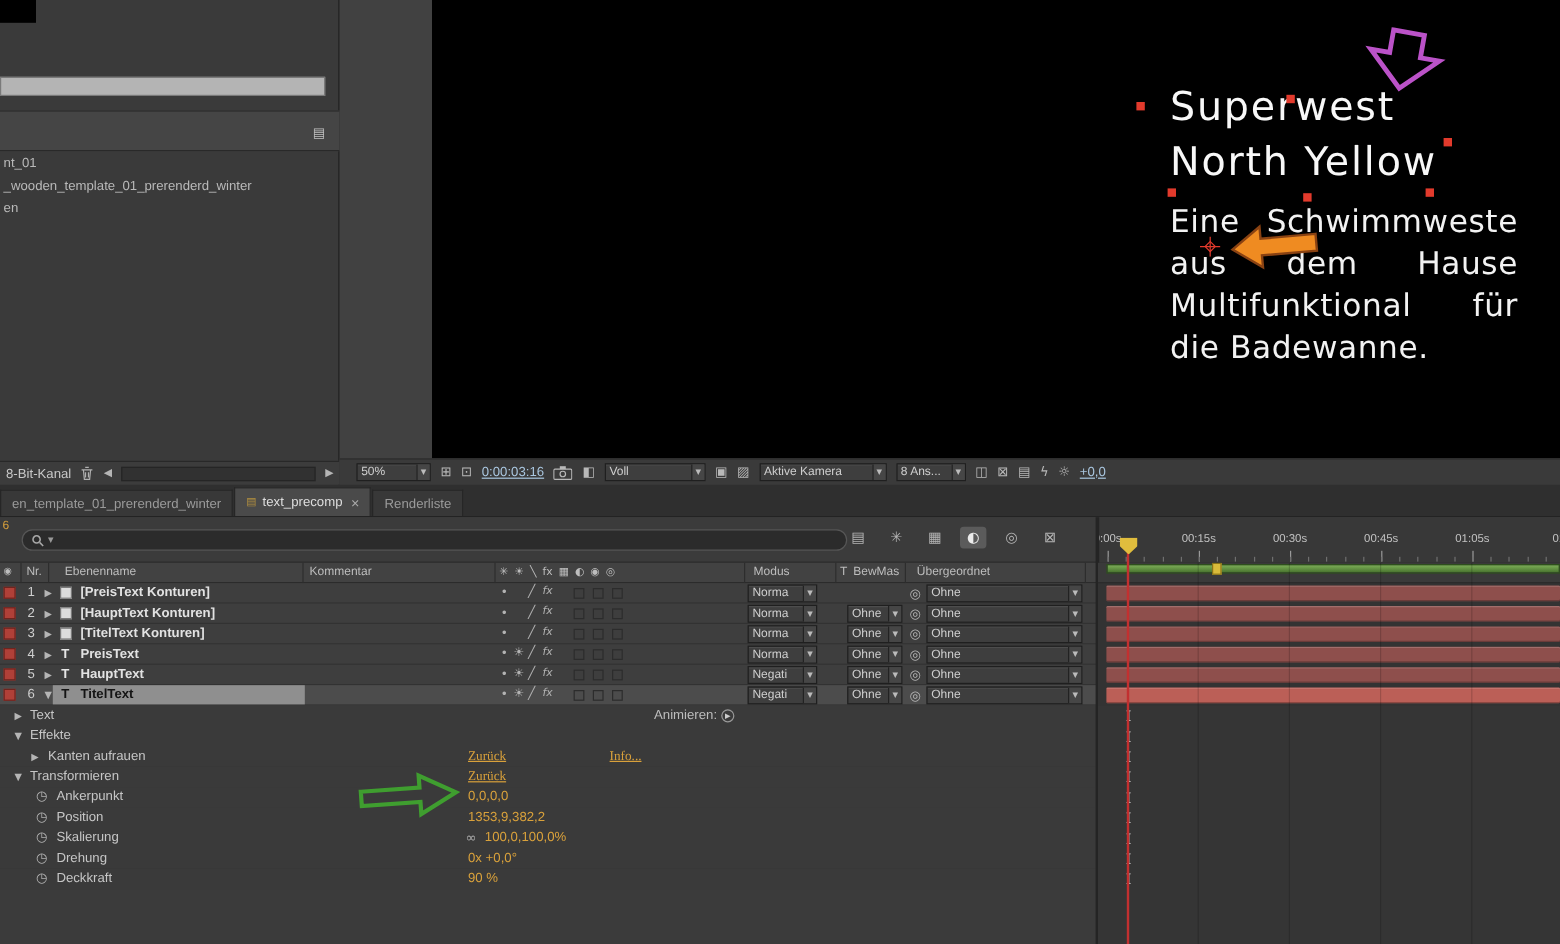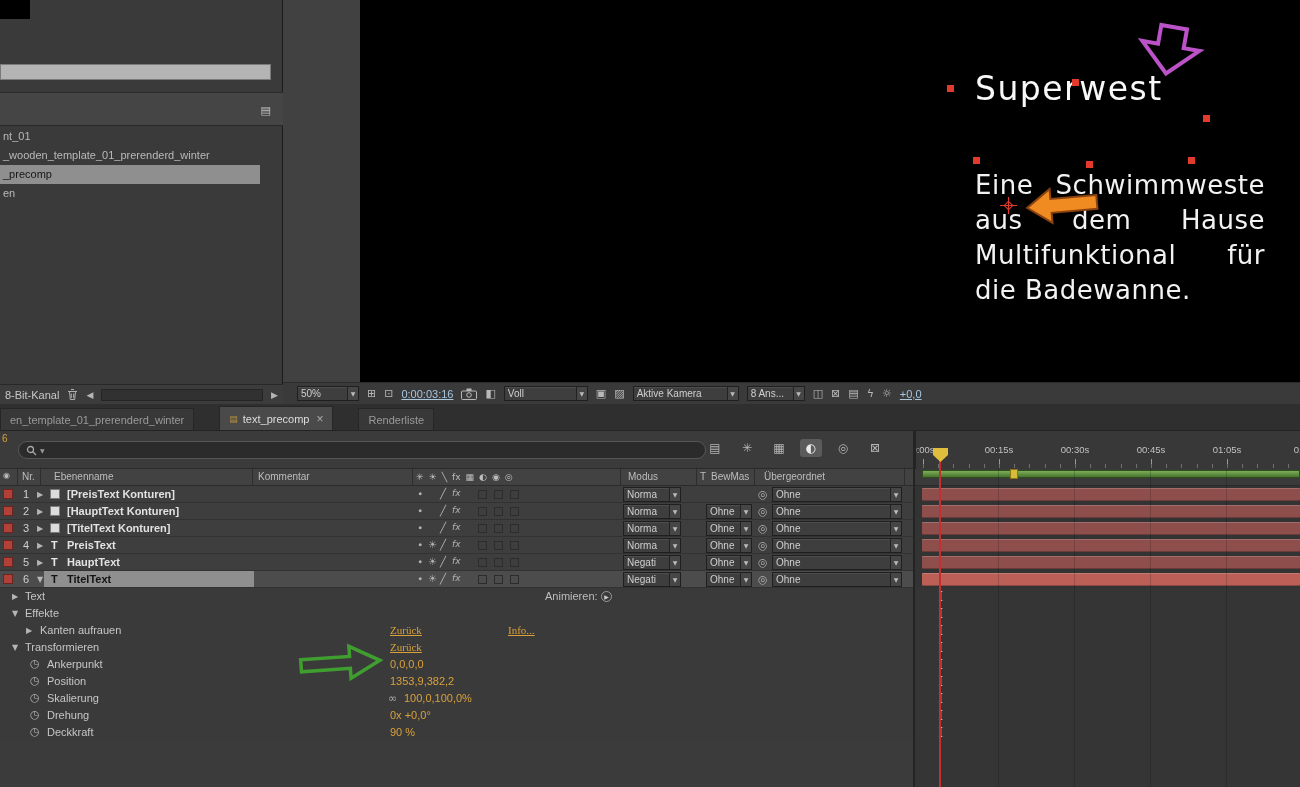--- a/index.html
+++ b/index.html
@@ -36,21 +36,21 @@
   .ticon{font-family:"DejaVu Sans",sans-serif;font-size:11px;color:#b8b8b8;}
   .tc{color:#a9c6df;text-decoration:underline;font-size:11px;white-space:nowrap;}
   .dd{display:inline-flex;align-items:center;height:15px;background:#3e3e3e;border:1px solid #1f1f1f;
     box-shadow:inset 0 1px 0 rgba(255,255,255,.08);}
   .dd-label{flex:1;padding:0 3px;font-size:10px;color:#cfcfcf;white-space:nowrap;overflow:hidden;}
   .dd-arrow{width:11px;align-self:stretch;display:flex;align-items:center;justify-content:center;
     font-size:6px;color:#bbb;border-left:1px solid #222;background:#464646;font-family:"DejaVu Sans",sans-serif;}
 
   
   #tab-bar{left:0;top:404px;width:1300px;height:27px;background:#2f2f2f;border-bottom:1px solid #232323;
-    display:flex;align-items:flex-end;gap:25px;}
+    display:flex;align-items:flex-end;gap:1px;}
   .tab{height:22px;display:flex;align-items:center;gap:5px;padding:0 9px;background:#383838;color:#9a9a9a;
     border:1px solid #262626;border-bottom:none;font-size:11px;white-space:nowrap;}
   .tab.active{background:#4a4a4a;color:#dedede;height:24px;}
   .tab-close{color:#aaa;font-size:12px;margin-left:2px;}
   .tab-icon{font-size:9px;color:#b5913e;font-family:"DejaVu Sans",sans-serif;}
 
   
   #timeline{left:0;top:431px;width:1300px;height:356px;background:#3b3b3b;}
   #tl-topbar{position:absolute;left:0;top:0;width:1300px;height:38px;background:#3b3b3b;border-bottom:1px solid #2a2a2a;}
   .time-frag{position:absolute;left:2px;top:2px;color:#d9a13b;font-size:10px;}
@@ -117,38 +117,38 @@
 
   <div class="abs" id="project-panel">
     <div class="abs black-box"></div>
     <div class="abs slider"></div>
     <div class="abs proj-header">
       <span class="proj-header-icon">▤</span>
     </div>
     <div class="abs" id="proj-list">
         <div class="proj-item">nt_01</div>
         <div class="proj-item">_wooden_template_01_prerenderd_winter</div>
-        <div class="proj-item sel">_precomp</div>
         <div class="proj-item">en</div>
       </div>
     <div class="abs proj-footer">
       <span>8-Bit-Kanal</span>
       <svg width="11" height="13" viewBox="0 0 11 13">
           <path d="M1 3.5h9M4 1.5h3M2.5 3.5l.8 8h4.4l.8-8M4.3 5.5v4.5M6.7 5.5v4.5" stroke="#b0b0b0" stroke-width="1" fill="none"></path>
         </svg>
       <span class="nav-arrow">◀</span>
       <div class="scroll-track"></div>
       <span class="nav-arrow">▶</span>
     </div>
   </div>
 
   <div class="abs" id="viewer-area">
     <div id="comp-view">
       <div id="comp-title">
         <div>Superwest</div>
+        <div>North Yellow</div>
       </div>
       <div id="comp-body">
           <div class="body-line jline">
             <span class="word">Eine</span>
             <span class="word">Schwimmweste</span>
           </div>
           <div class="body-line jline">
             <span class="word">aus</span>
             <span class="word">dem</span>
             <span class="word">Hause</span>

